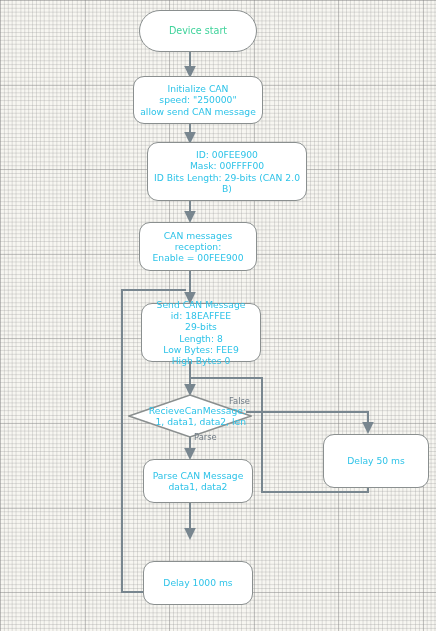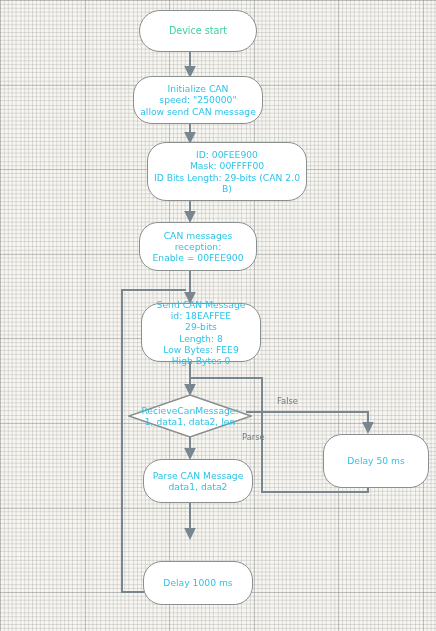--- a/index.html
+++ b/index.html
@@ -42,43 +42,42 @@
     border:1.6px solid #8a8f8f;
     color:#2ec3e8;
     display:flex;align-items:center;justify-content:center;
     text-align:center;
     line-height:1.22;
     font-size:9.2px;
     white-space:pre-line;
     margin-left:8px;
   }
   .node.start{border-radius:22px;color:#3fd39b;font-size:9.6px;}
-  .node.proc{border-radius:19px;}
+  .node.proc{border-radius:11px;}
   .decision{
     position:absolute;
     display:flex;align-items:center;justify-content:center;
-    text-align:center;
+    text-align:right;
     color:#2ec3e8;
     font-size:9.2px;
     line-height:1.22;
     white-space:pre-line;
   }
   .decision .dtext{
     position:relative;z-index:3;
     width:112px;
     overflow:hidden;
     text-overflow:clip;
     pointer-events:none;
   }
   .edge-label{
     position:absolute;
     font-size:8.4px;
     color:#6f7b86;
     background:transparent;
-    margin-left:48px;
   }
 </style>
 </head>
 <body>
 
 <div id="canvas">
 
   <div id="gridmajor"></div>
 
   <svg class="edges" viewBox="0 0 436 631" xmlns="http://www.w3.org/2000/svg">

